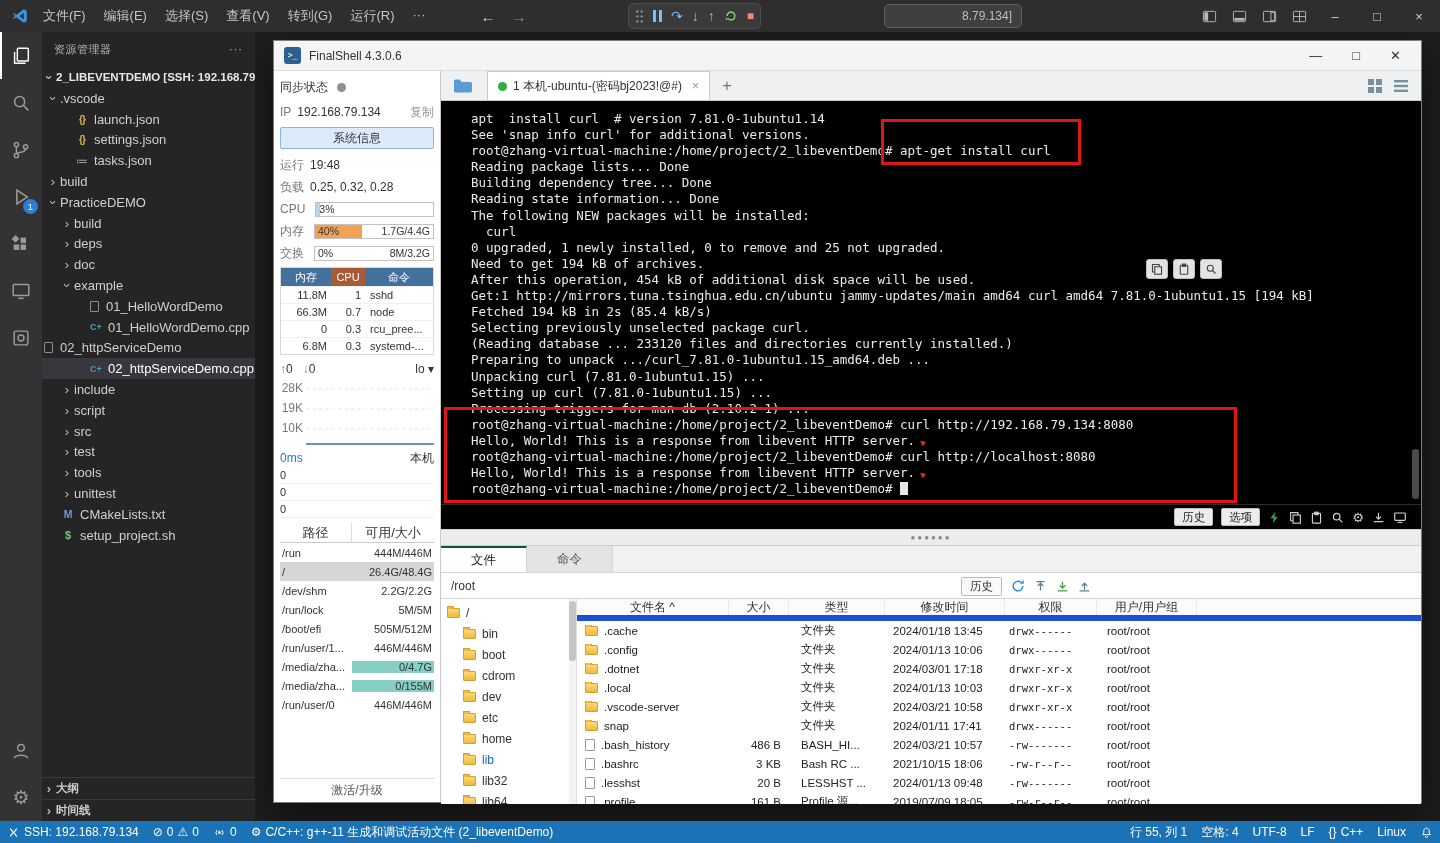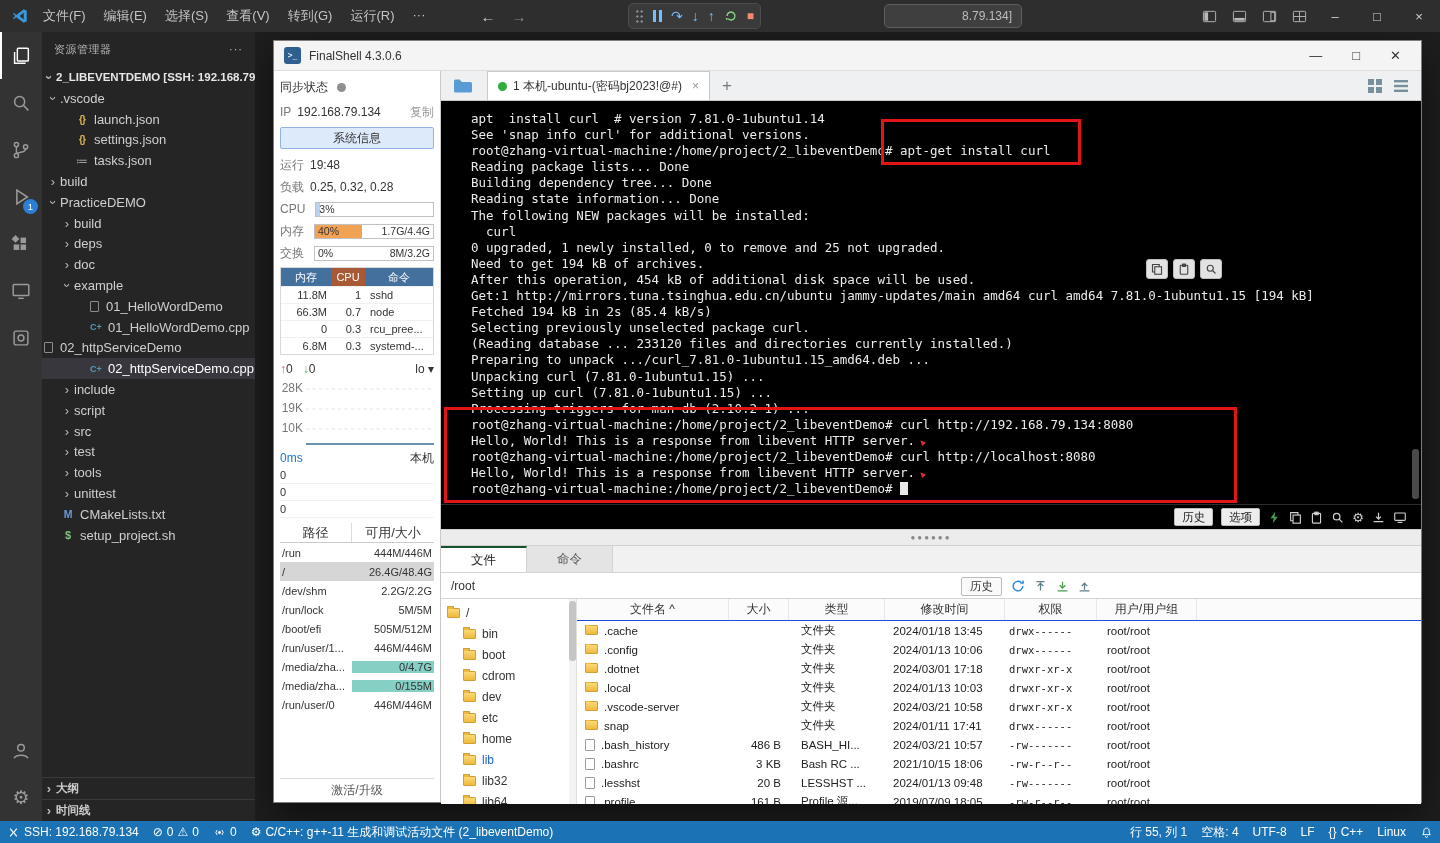--- a/index.html
+++ b/index.html
@@ -147,26 +147,26 @@
 .hbtn{border:1px solid #bbb;background:#fafafa;border-radius:2px;height:19px;padding:0 8px;display:flex;align-items:center;font-size:11.5px;color:#333}
 .fp-content{flex:1;display:flex;min-height:0}
 .ftree{width:136px;flex:none;border-right:1px solid #e0e0e0;padding-top:3px;overflow:hidden;position:relative}
 .ftrow{height:21px;display:flex;align-items:center;gap:6px;font-size:12px;color:#333;white-space:nowrap}
 .ftrow.lnk{color:#2062c8}
 .fold{width:13px;height:10px;background:linear-gradient(#fcd977,#f0b93d);border:1px solid #cfa033;border-radius:1px;position:relative;flex:none}
 .fold:before{content:"";position:absolute;top:-3px;left:-1px;width:5px;height:2px;background:#f0b93d;border:1px solid #cfa033;border-bottom:none;border-radius:1px 1px 0 0}
 .tree-scroll{position:absolute;right:0;top:0;width:7px;height:100%;background:#f3f3f3}
 .tree-thumb{position:absolute;right:0;top:2px;width:7px;height:60px;background:#c5c5c5;border-radius:3px}
 .ftable{flex:1;overflow:hidden;min-width:0}
-.thead{height:22px;display:flex;align-items:center;background:#fbfbfb;border-bottom:1px solid #1d4ed8;font-size:12px;color:#333;flex:none}
+.thead{height:22px;display:flex;align-items:center;background:#fbfbfb;border-bottom:6px solid #1d4ed8;font-size:12px;color:#333;flex:none}
 .th{display:flex;align-items:center;justify-content:center;height:100%;border-right:1px solid #e8e8e8;white-space:nowrap;overflow:hidden}
 .ftr{height:19px;display:flex;align-items:center;font-size:11.5px;color:#222}
 .td{white-space:nowrap;overflow:hidden;flex:none}
 .c0{width:152px}.c1{width:60px}.c2{width:96px}.c3{width:120px}.c4{width:92px}.c5{width:100px}
-.td.c0{display:flex;align-items:flex-start;gap:6px;padding-left:8px}
+.td.c0{display:flex;align-items:center;gap:6px;padding-left:8px}
 .td.c1{text-align:right;padding-right:8px}
 .td.c2{padding-left:12px}
 .td.c3{padding-left:8px}
 .td.c4{font-family:"DejaVu Sans Mono",monospace;font-size:10.5px;padding-left:4px}
 .td.c5{padding-left:10px}
 .page{width:10px;height:12px;background:#fff;border:1px solid #9a9a9a;border-radius:1px;flex:none}
 
 
 .watermark{position:absolute;left:912px;top:740px;font-size:46px;color:rgba(158,158,158,.82);z-index:8;white-space:nowrap;letter-spacing:1px}
 svg{display:block}

